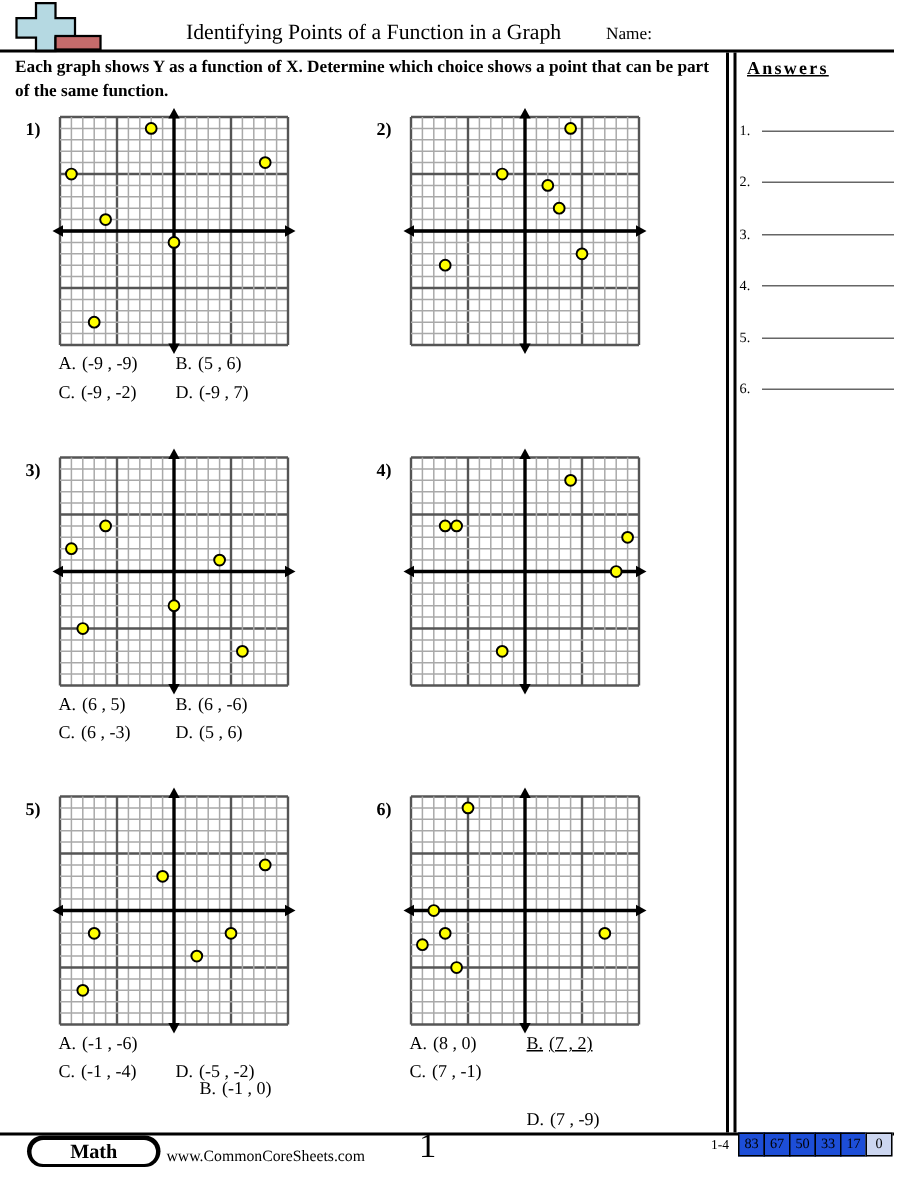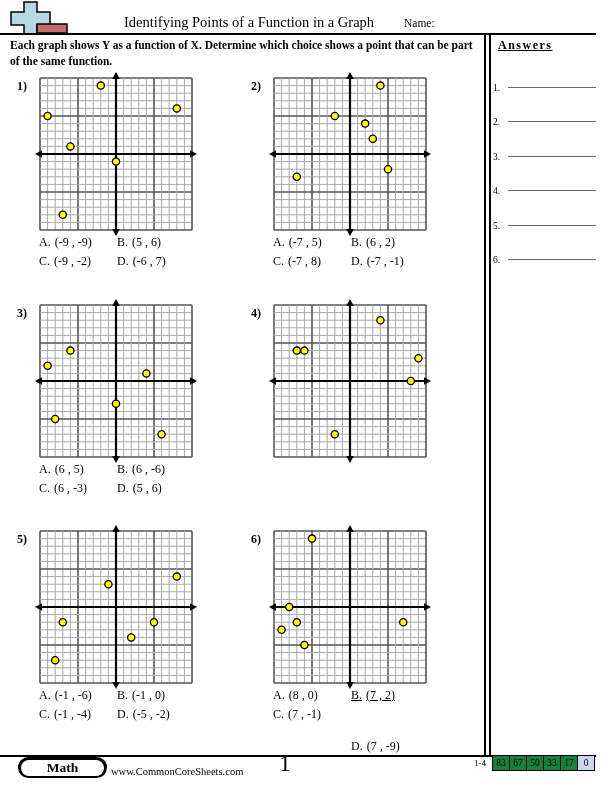--- a/index.html
+++ b/index.html
@@ -35,21 +35,21 @@
   
   .bottom-rule{position:absolute;left:0;top:755px;width:612px;height:2px;background:#000;}
   .math-badge{position:absolute;left:18px;top:757px;width:89px;height:21px;background:#000;border-radius:11px;}
   .math-badge-inner{position:absolute;left:3px;top:2.5px;right:3px;bottom:2.5px;background:#fff;
                     border-radius:8px;text-align:center;font-weight:bold;font-size:13.5px;line-height:16px;}
   .website{position:absolute;left:111px;top:766px;font-size:10.5px;}
   .page-number{position:absolute;left:240px;top:751px;width:90px;text-align:center;font-size:23px;}
   .range-label{position:absolute;left:458px;top:758px;width:28px;text-align:right;font-size:9px;}
   .score-boxes{position:absolute;left:492px;top:755px;display:flex;}
   .score-box{width:16px;height:14px;border:1px solid #000;margin-left:-1px;text-align:center;
-             font-size:9.5px;line-height:14px;background:#15803d;}
+             font-size:9.5px;line-height:14px;background:#1d4ed8;}
   .score-box:first-child{margin-left:0;}
   .score-box.highlight{background:#ccd6f0;}
 </style>
 </head>
 <body>
 
 <div class="page">
 
   <svg class="logo-svg" width="62" height="34" viewBox="0 0 62 34">
     <path d="M16,1 h13 v10 h13 v13 h-13 v9 h-13 v-9 h-13 v-13 h13 z" fill="#b5d9e2" stroke="#000" stroke-width="1.5"></path>
@@ -131,21 +131,21 @@
           <circle cx="76" cy="83.6" r="3.6" fill="#ffff00" stroke="#000000" stroke-width="1.3"></circle>
           <circle cx="22.800000000000004" cy="136.8" r="3.6" fill="#ffff00" stroke="#000000" stroke-width="1.3"></circle>
         </svg>
         <div class="choices">
           <div class="choice-row">
             <span class="choice-cell" style="left: 0px;"><span class="lbl">A.</span><span>(-9 , -9)</span></span>
             <span class="choice-cell" style="left: 78px;"><span class="lbl">B.</span><span>(5 , 6)</span></span>
           </div>
           <div class="choice-row">
             <span class="choice-cell" style="left: 0px;"><span class="lbl">C.</span><span>(-9 , -2)</span></span>
-            <span class="choice-cell" style="left: 78px;"><span class="lbl">D.</span><span>(-6 , 7)</span></span>
+            <span class="choice-cell" style="left: 78px;"><span class="lbl">D.</span><span>(-9 , 7)</span></span>
           </div>
         </div>
       </div>
       <div class="question" style="left: 274px; top: 78px;">
         <span class="qnum">2)</span>
         <svg class="graph-svg" width="152" height="152">
           <rect x="0" y="0" width="152" height="152" fill="#ffffff"></rect>
           <line x1="0" y1="0" x2="0" y2="152" stroke="#555555" stroke-width="1.6"></line>
           <line x1="0" y1="0" x2="152" y2="0" stroke="#555555" stroke-width="1.6"></line>
           <line x1="7.6" y1="0" x2="7.6" y2="152" stroke="#a9a9a9" stroke-width="1"></line>
@@ -194,30 +194,20 @@
           <polygon points="157,76 150,72.2 150,79.8" fill="#000000"></polygon>
           <polygon points="76,-6 72.2,1 79.8,1" fill="#000000"></polygon>
           <polygon points="76,158 72.2,151 79.8,151" fill="#000000"></polygon>
           <circle cx="106.4" cy="7.6000000000000085" r="3.6" fill="#ffff00" stroke="#000000" stroke-width="1.3"></circle>
           <circle cx="60.8" cy="38" r="3.6" fill="#ffff00" stroke="#000000" stroke-width="1.3"></circle>
           <circle cx="91.2" cy="45.6" r="3.6" fill="#ffff00" stroke="#000000" stroke-width="1.3"></circle>
           <circle cx="98.8" cy="60.8" r="3.6" fill="#ffff00" stroke="#000000" stroke-width="1.3"></circle>
           <circle cx="114" cy="91.2" r="3.6" fill="#ffff00" stroke="#000000" stroke-width="1.3"></circle>
           <circle cx="22.800000000000004" cy="98.8" r="3.6" fill="#ffff00" stroke="#000000" stroke-width="1.3"></circle>
         </svg>
-        <div class="choices">
-          <div class="choice-row">
-            <span class="choice-cell" style="left: 0px;"><span class="lbl">A.</span><span>(-7 , 5)</span></span>
-            <span class="choice-cell" style="left: 78px;"><span class="lbl">B.</span><span>(6 , 2)</span></span>
-          </div>
-          <div class="choice-row">
-            <span class="choice-cell" style="left: 0px;"><span class="lbl">C.</span><span>(-7 , 8)</span></span>
-            <span class="choice-cell" style="left: 78px;"><span class="lbl">D.</span><span>(-7 , -1)</span></span>
-          </div>
-        </div>
       </div>
       <div class="question" style="left: 40px; top: 305px;">
         <span class="qnum">3)</span>
         <svg class="graph-svg" width="152" height="152">
           <rect x="0" y="0" width="152" height="152" fill="#ffffff"></rect>
           <line x1="0" y1="0" x2="0" y2="152" stroke="#555555" stroke-width="1.6"></line>
           <line x1="0" y1="0" x2="152" y2="0" stroke="#555555" stroke-width="1.6"></line>
           <line x1="7.6" y1="0" x2="7.6" y2="152" stroke="#a9a9a9" stroke-width="1"></line>
           <line x1="0" y1="7.6" x2="152" y2="7.6" stroke="#a9a9a9" stroke-width="1"></line>
           <line x1="15.2" y1="0" x2="15.2" y2="152" stroke="#a9a9a9" stroke-width="1"></line>
@@ -397,21 +387,21 @@
           <circle cx="136.8" cy="45.6" r="3.6" fill="#ffff00" stroke="#000000" stroke-width="1.3"></circle>
           <circle cx="68.4" cy="53.2" r="3.6" fill="#ffff00" stroke="#000000" stroke-width="1.3"></circle>
           <circle cx="22.800000000000004" cy="91.2" r="3.6" fill="#ffff00" stroke="#000000" stroke-width="1.3"></circle>
           <circle cx="114" cy="91.2" r="3.6" fill="#ffff00" stroke="#000000" stroke-width="1.3"></circle>
           <circle cx="91.2" cy="106.4" r="3.6" fill="#ffff00" stroke="#000000" stroke-width="1.3"></circle>
           <circle cx="15.200000000000003" cy="129.2" r="3.6" fill="#ffff00" stroke="#000000" stroke-width="1.3"></circle>
         </svg>
         <div class="choices">
           <div class="choice-row">
             <span class="choice-cell" style="left: 0px;"><span class="lbl">A.</span><span>(-1 , -6)</span></span>
-            <span class="choice-cell" style="left: 78px;"><span class="lbl">B.</span><span>(-1 , 0)</span></span>
+            <span class="choice-cell" style="left: 94px; margin-top: 30px;"><span class="lbl">B.</span><span>(-1 , 0)</span></span>
           </div>
           <div class="choice-row">
             <span class="choice-cell" style="left: 0px;"><span class="lbl">C.</span><span>(-1 , -4)</span></span>
             <span class="choice-cell" style="left: 78px;"><span class="lbl">D.</span><span>(-5 , -2)</span></span>
           </div>
         </div>
       </div>
       <div class="question" style="left: 274px; top: 531px;">
         <span class="qnum">6)</span>
         <svg class="graph-svg" width="152" height="152">

